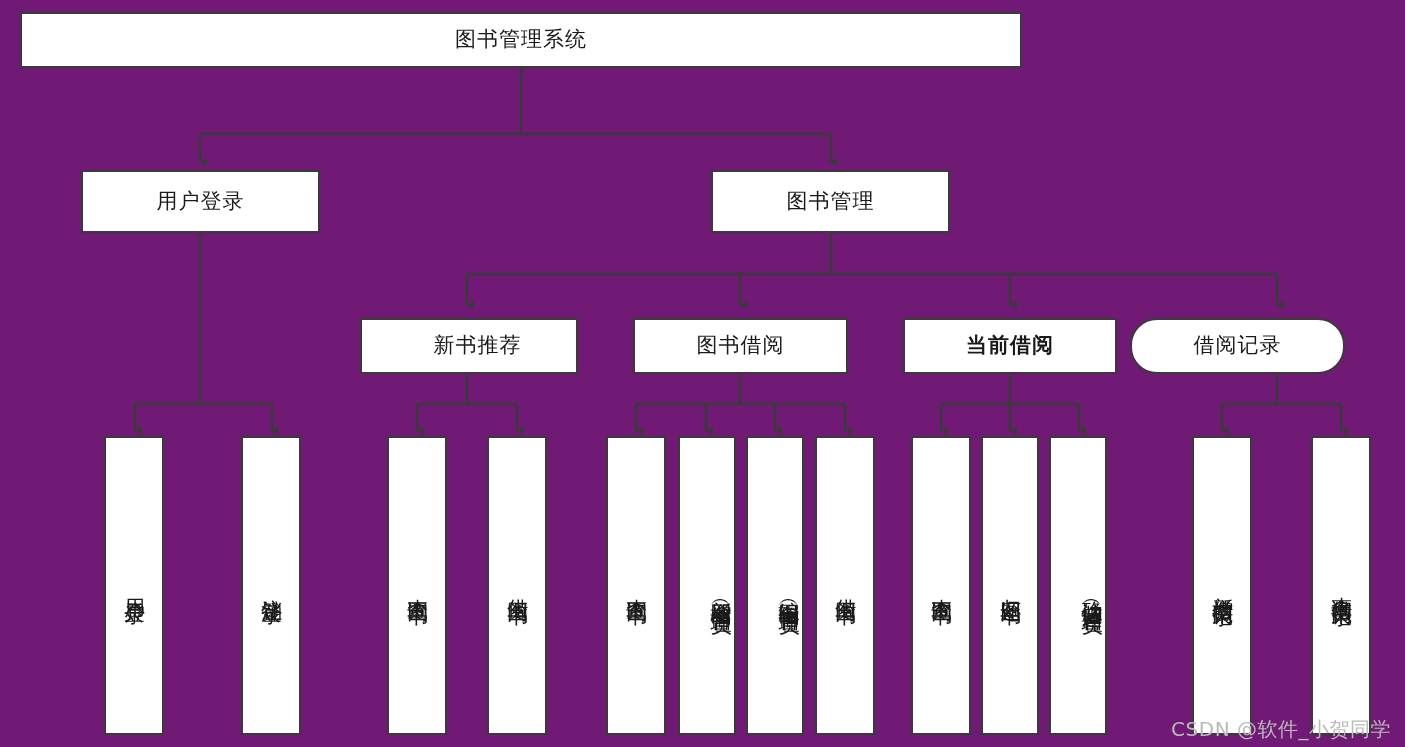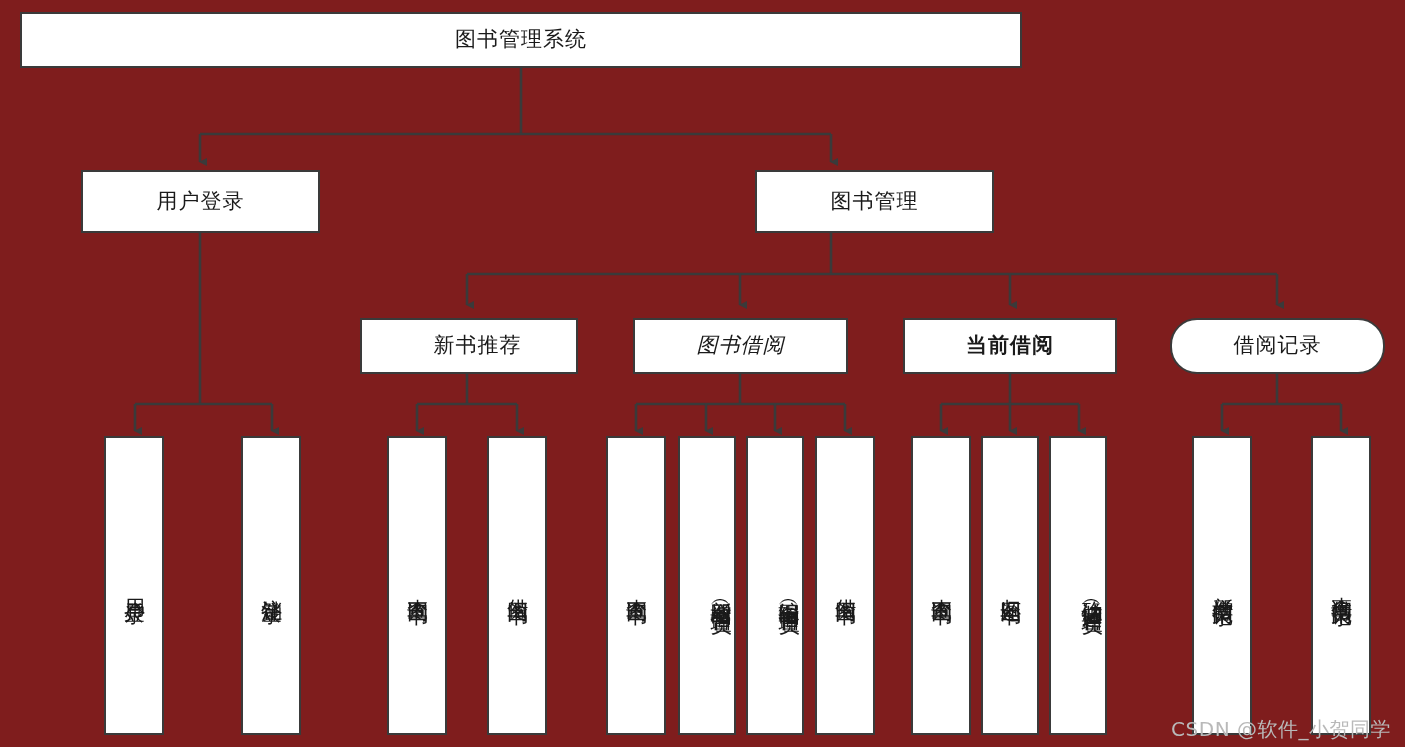--- a/index.html
+++ b/index.html
@@ -8,21 +8,21 @@
     padding: 0;
     background: #ffffff;
   }
   body {
     font-family: "DejaVu Sans", "Liberation Sans", sans-serif;
   }
   #diagram-root {
     position: relative;
     width: 1405px;
     height: 747px;
-    background: #7f1d1d;
+    background: #701a75;
     overflow: hidden;
   }
   svg.connectors {
     position: absolute;
     left: 0;
     top: 0;
     width: 1405px;
     height: 747px;
     pointer-events: none;
   }
@@ -120,26 +120,26 @@
       <path d="M1277,374 L1277,404"></path>
       <path d="M1222,404 L1341,404"></path>
       <path d="M1222,404 L1222,431" marker-end="url(#arrow)"></path>
       <path d="M1341,404 L1341,431" marker-end="url(#arrow)"></path>
     </g>
   </svg>
 
   <div class="node node-h" style="left:20px; top:12px; width:1002px; height:56px;">图书管理系统</div>
 
   <div class="node node-h" style="left:81px; top:170px; width:239px; height:63px;">用户登录</div>
-  <div class="node node-h" style="left:711px; top:170px; width:239px; height:63px;margin-left:44px;">图书管理</div>
+  <div class="node node-h" style="left:711px; top:170px; width:239px; height:63px;">图书管理</div>
 
   <div class="node node-h" style="left:360px; top:318px; width:218px; height:56px;padding-left:17px;">新书推荐</div>
-  <div class="node node-h" style="left:633px; top:318px; width:215px; height:56px;font-style:italic;">图书借阅</div>
+  <div class="node node-h" style="left:633px; top:318px; width:215px; height:56px;">图书借阅</div>
   <div class="node node-h" style="left:903px; top:318px; width:214px; height:56px;font-weight:bold;">当前借阅</div>
-  <div class="node node-h" style="left:1170px; top:318px; width:215px; height:56px;border-radius:27px;">借阅记录</div>
+  <div class="node node-h" style="left:1130px; top:318px; width:215px; height:56px;border-radius:27px;">借阅记录</div>
 
   <div class="node node-v short" style="left:104px; top:436px; width:60px; height:299px;">用户登录</div>
   <div class="node node-v short" style="left:241px; top:436px; width:60px; height:299px;">注销登录</div>
 
   <div class="node node-v short" style="left:387px; top:436px; width:60px; height:299px;">查询图书</div>
   <div class="node node-v short" style="left:487px; top:436px; width:60px; height:299px;">借阅图书</div>
 
   <div class="node node-v short" style="left:606px; top:436px; width:60px; height:299px;">查询图书</div>
   <div class="node node-v" style="left:678px; top:436px; width:58px; height:299px;">新增图书（管理员）</div>
   <div class="node node-v" style="left:746px; top:436px; width:58px; height:299px;">编辑图书（管理员）</div>

